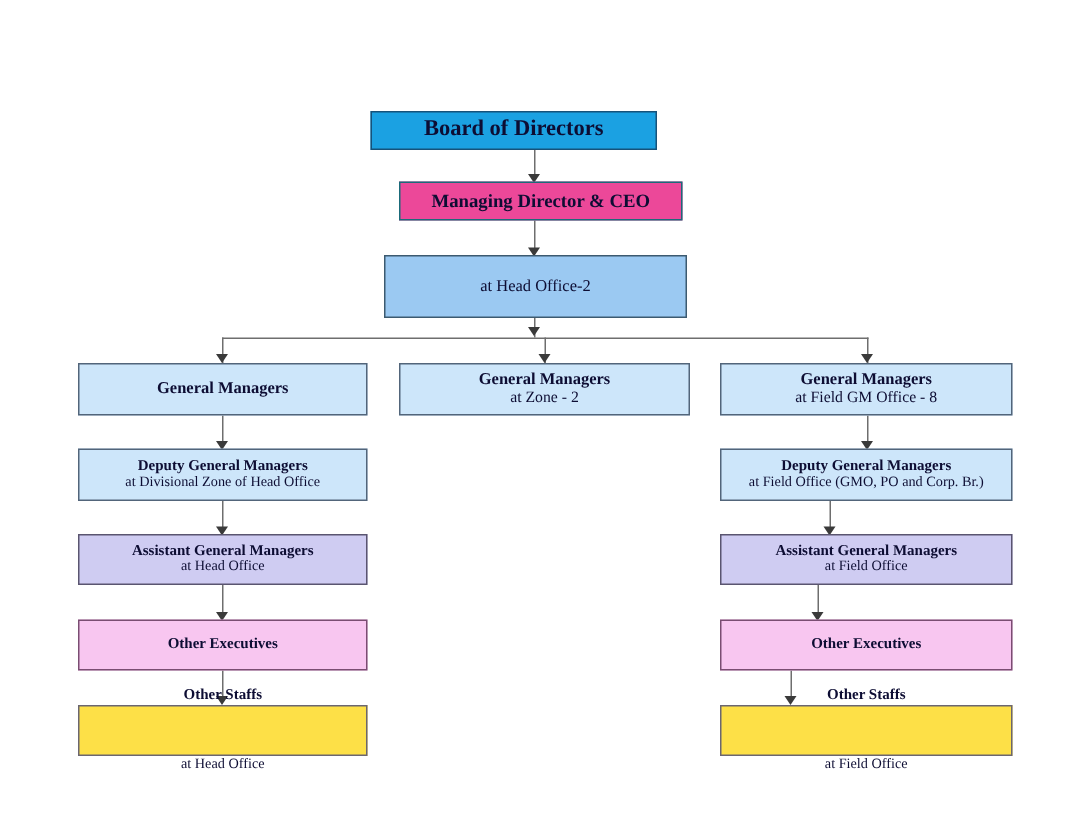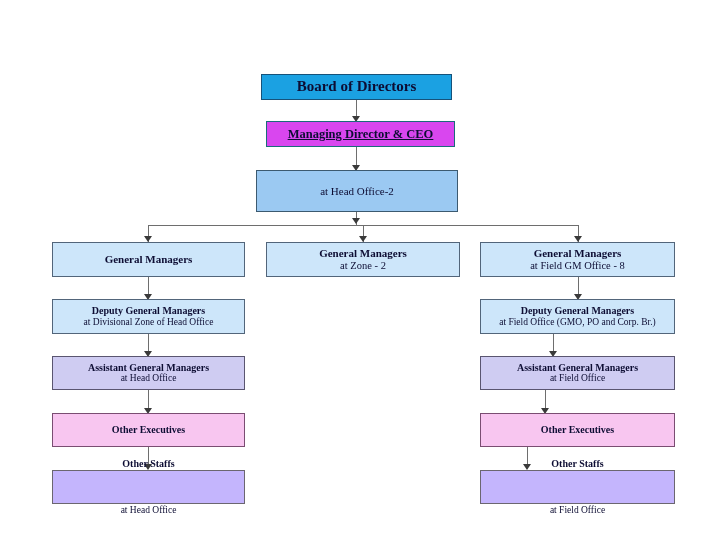--- a/index.html
+++ b/index.html
@@ -31,26 +31,26 @@
     color: #0d0d33;
   }
   .node .title {
     font-weight: bold;
   }
   .node .sub {
     font-weight: normal;
   }
   
   .c-board    { background: #1BA1E2; border-color: #16527a; }
-  .c-md       { background: #d946ef; border-color: #1a6b7a; text-decoration: underline; }
+  .c-md       { background: #ec4899; border-color: #1a6b7a; }
   .c-dmd      { background: #9BC9F2; border-color: #3c5a70; }
   .c-blue     { background: #CDE6FA; border-color: #52657a; }
   .c-purple   { background: #CFCCF2; border-color: #5a5570; align-items: center; }
   .c-pink     { background: #F8C6F0; border-color: #7a4d72; }
-  .c-grey     { background: #c4b5fd; border-color: #6b6670; gap: 36px; }
+  .c-grey     { background: #fde047; border-color: #6b6670; gap: 36px; }
 
   
   .n-board .title { font-size: 15px; }
   .n-md .title { font-size: 12.5px; }
   .n-dmd .title, .n-dmd .sub { font-size: 11px; }
 
   .lvl-gm .title { font-size: 11px; }
   .lvl-gm .sub { font-size: 10.5px; }
   .lvl-sm .title { font-size: 10px; }
   .lvl-sm .sub { font-size: 9.5px; }
@@ -109,21 +109,21 @@
 
   <div class="conn v" style="left:553px; top:334px; height:20px;"></div>
   <div class="arrow" style="left:549px; top:351px;"></div>
 
   <div class="conn v" style="left:545px; top:390px; height:21px;"></div>
   <div class="arrow" style="left:541px; top:408px;"></div>
 
   <div class="conn v" style="left:527px; top:447px; height:20px;"></div>
   <div class="arrow" style="left:523px; top:464px;"></div>
 
-  <div class="node c-board n-board" style="left:261px; top:74px; width:191px; height:26px;">
+  <div class="node c-board n-board" style="left:247px; top:74px; width:191px; height:26px;">
     <span class="title">Board of Directors</span>
   </div>
 
   <div class="node c-md n-md" style="left:266px; top:121px; width:189px; height:26px;">
     <span class="title">Managing Director  &amp; CEO</span>
   </div>
 
   <div class="node c-dmd n-dmd" style="left:256px; top:170px; width:202px; height:42px;">
     <span class="sub">at Head Office-2</span>
   </div>

